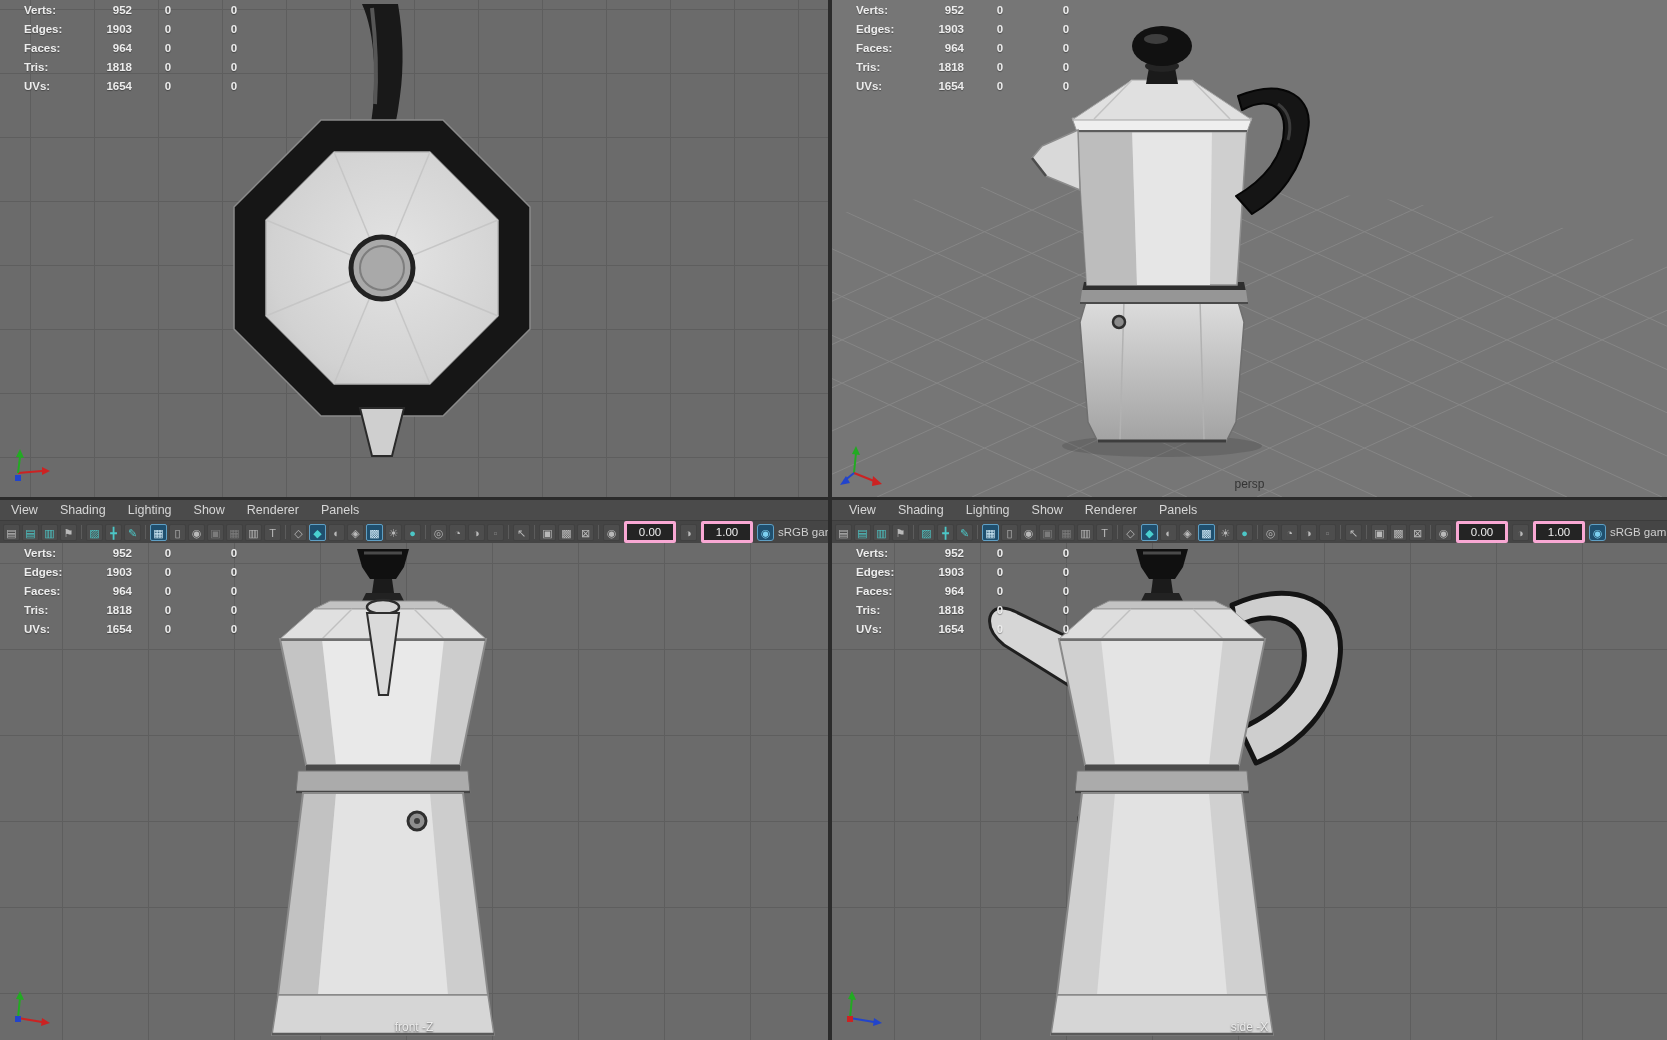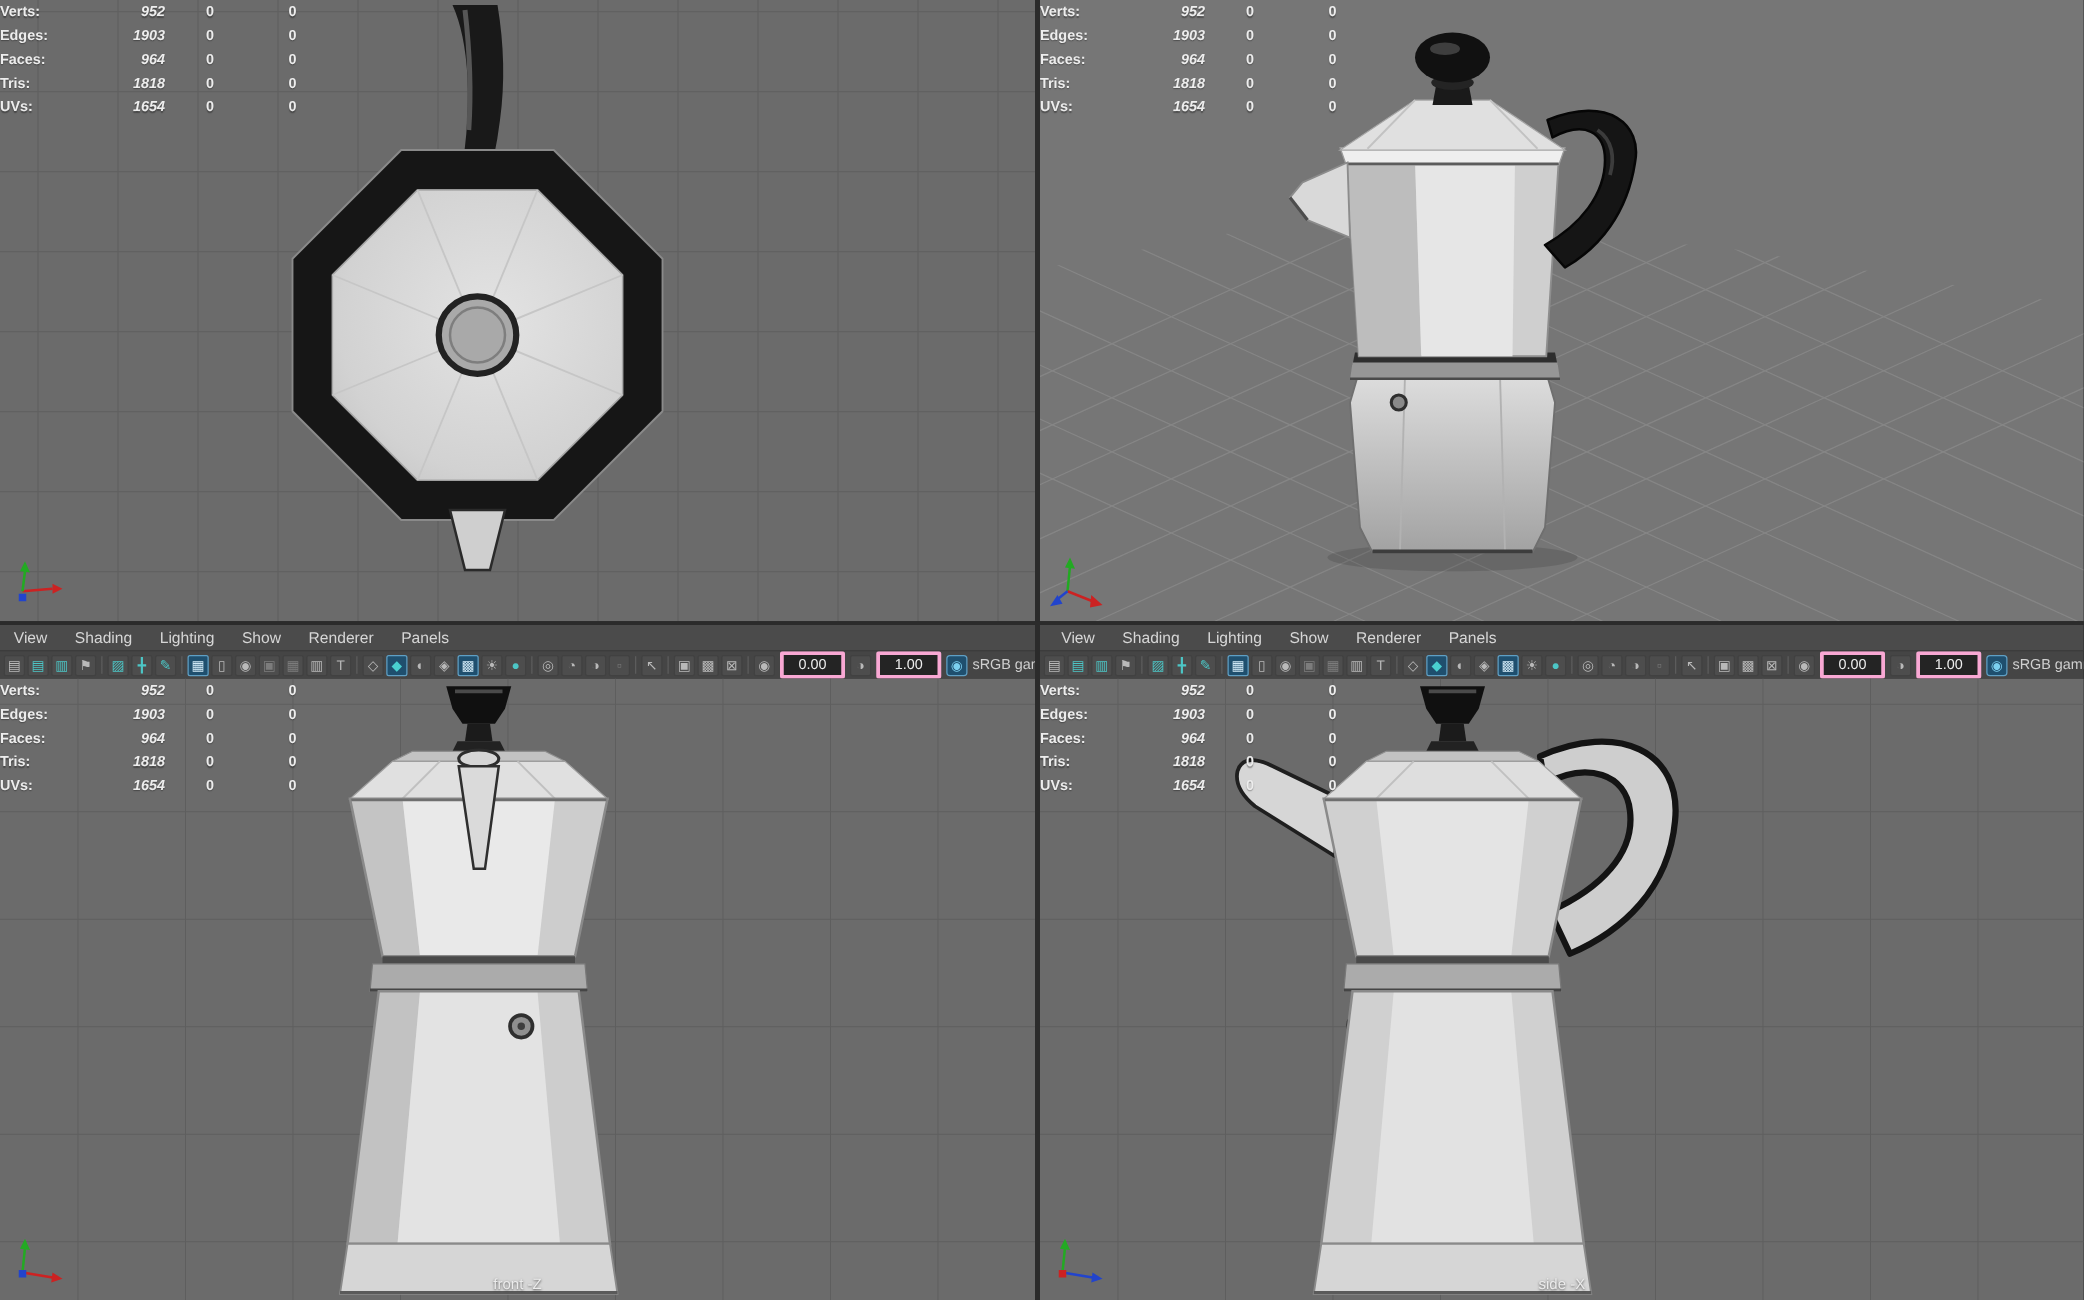--- a/index.html
+++ b/index.html
@@ -17,22 +17,22 @@
   .grid64{background-size:64px 64px;background-position:30px 9px;}
   .grid86{background-size:86px 86px;background-position:62px 20px;}
   .persp-bg{background-color:#767676;}
   .vdivider{position:absolute;left:828px;top:0;width:4px;height:1040px;background:#2b2b2b;}
   .hdivider{position:absolute;left:0;top:497px;width:1667px;height:3px;background:#2b2b2b;}
 
   
   .hud{position:absolute;top:1px;left:0;width:300px;}
   .hud-row{display:grid;grid-template-columns:96px 36px 72px 60px;height:19px;line-height:19px;
     color:#ededed;font-size:11.5px;font-weight:bold;text-shadow:0 1px 1px rgba(0,0,0,.35);}
-  .hud-row .hl{text-align:left;padding-left:0;}
-  .hud-row .h1{text-align:right;font-style:italic;}
+  .hud-row .hl{text-align:left;padding-left:24px;}
+  .hud-row .h1{text-align:right;}
   .hud-row .h2,.hud-row .h3{text-align:center;}
 
   
   .vp-label{position:absolute;left:0;right:0;bottom:6px;text-align:center;font-size:12px;}
   .vp-label.dark{color:#343434;}
   .vp-label.light{color:#ececec;text-shadow:0 1px 2px rgba(0,0,0,.65);}
 
   
   .controls{position:absolute;top:497px;height:46px;overflow:hidden;}
   .controls .topline{height:3px;background:#303030;}
@@ -235,20 +235,21 @@
     </div>
     </div>
   <svg class="gizmo" width="46" height="42">
     <line x1="14" y1="28" x2="16" y2="8" stroke="#22aa22" stroke-width="2"></line>
     <polygon points="12,9 16,1 20,10" fill="#22aa22"></polygon>
     <line x1="14" y1="28" x2="34" y2="36" stroke="#cc2222" stroke-width="2"></line>
     <polygon points="33,31 42,39 32,41" fill="#cc2222"></polygon>
     <line x1="14" y1="28" x2="4" y2="36" stroke="#2244cc" stroke-width="2"></line>
     <polygon points="6,31 0,40 10,38" fill="#2244cc"></polygon>
   </svg>
+  <div class="vp-label dark">persp</div>
 </div>
 
 <div class="controls" style="left:0;width:828px;">
   <div class="topline"></div>
   <div class="menubar" style="padding-left:0px;">
       <span class="menu-item">View</span>
       <span class="menu-item">Shading</span>
       <span class="menu-item">Lighting</span>
       <span class="menu-item">Show</span>
       <span class="menu-item">Renderer</span>

